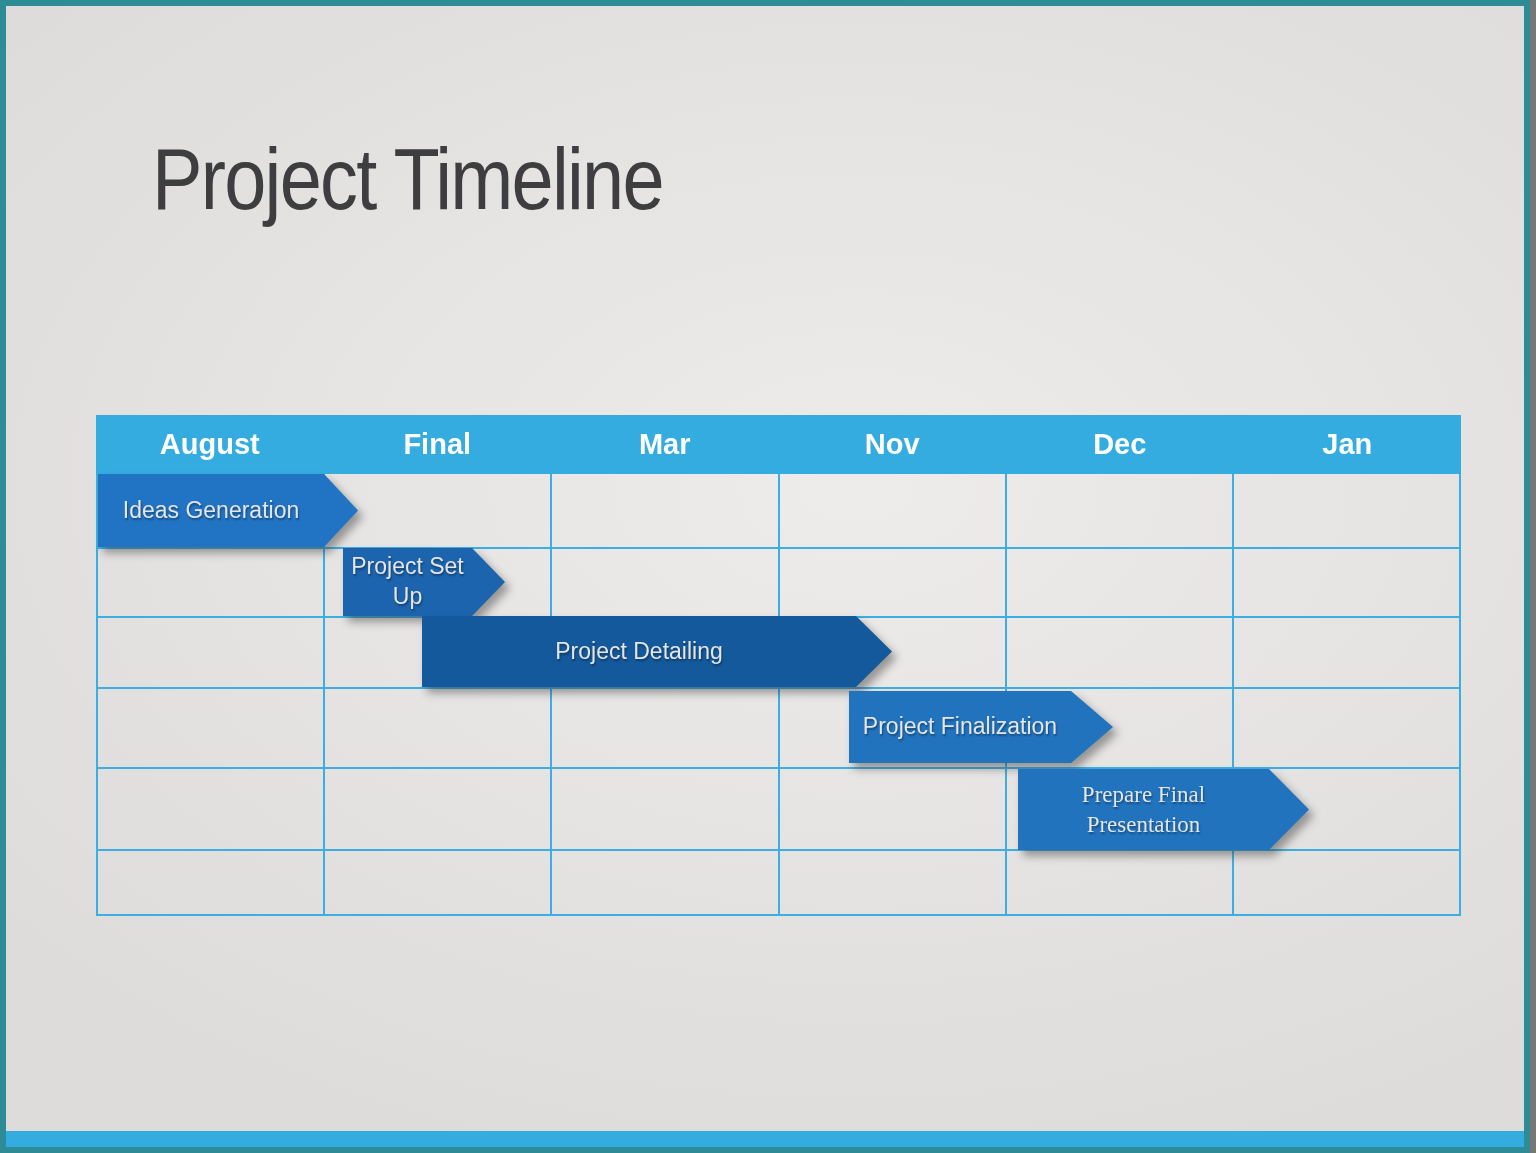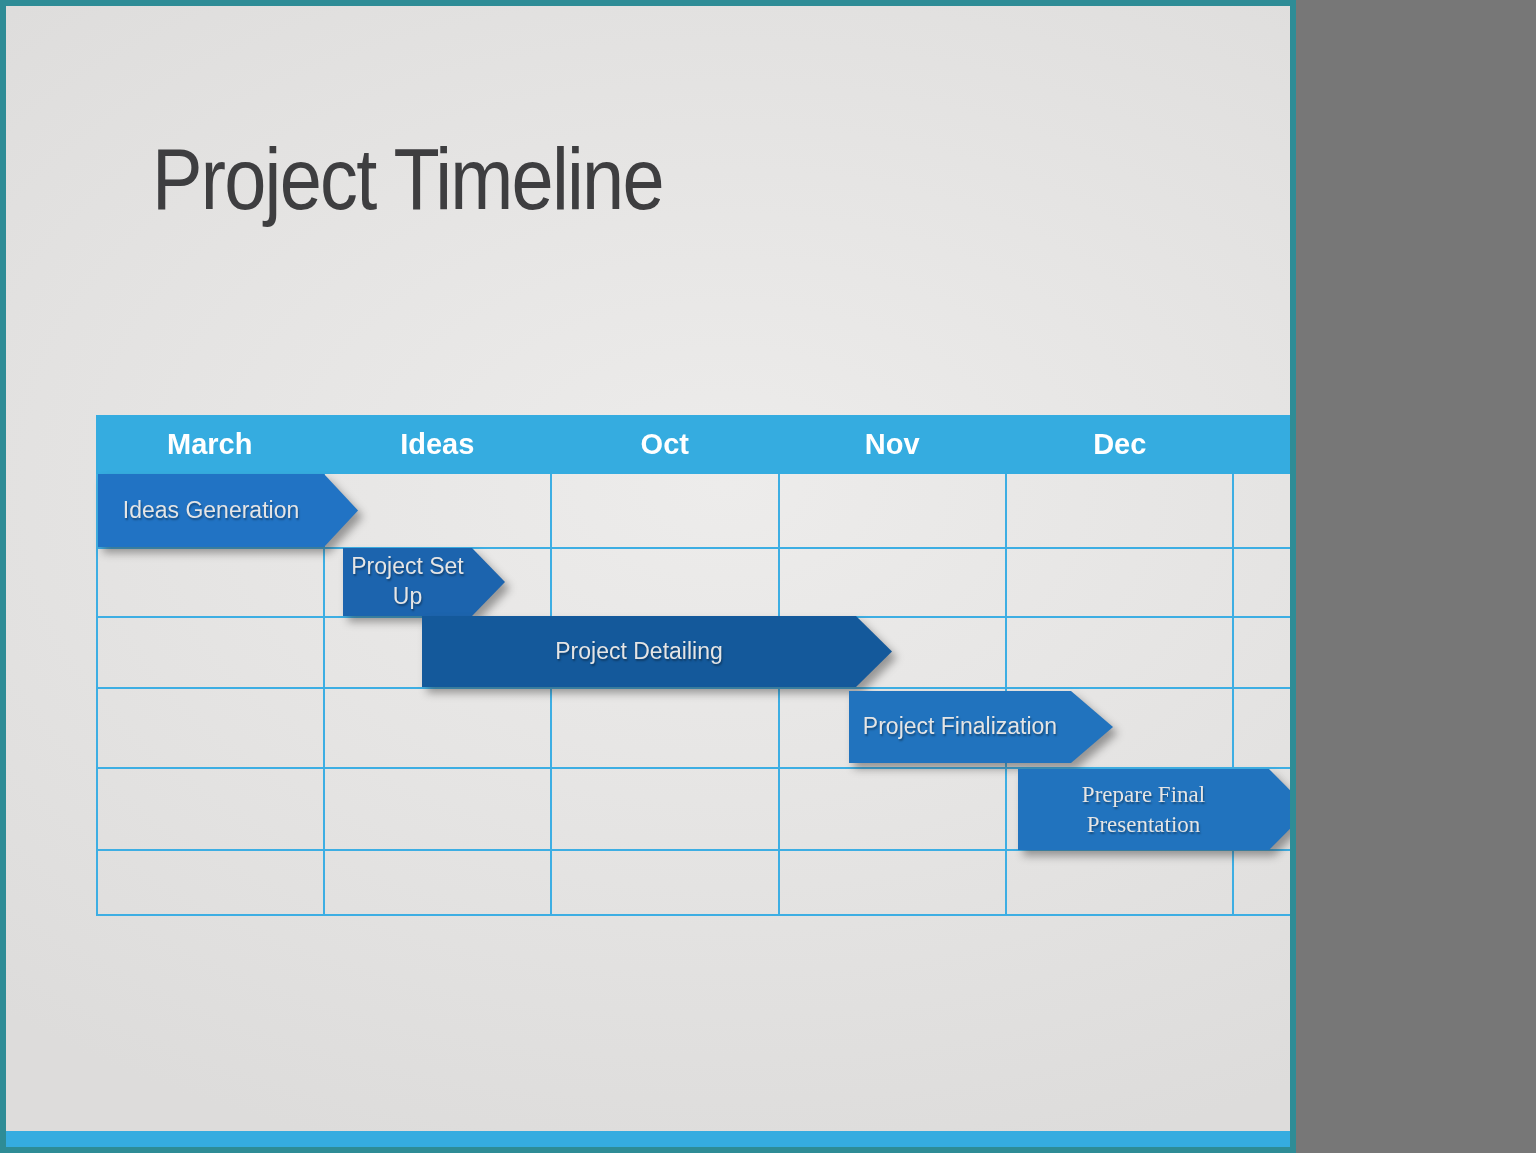--- a/index.html
+++ b/index.html
@@ -1,20 +1,20 @@
 <!DOCTYPE html>
 <html><head>
 <meta charset="utf-8">
 <style>
   html, body { margin: 0; padding: 0; background: #777; }
   * { box-sizing: border-box; }
 
   .slide {
     position: relative;
-    width: 1296px; height: 1153px;
+    width: 1530px; height: 1153px;
     border: 6px solid #2e8c96;
     background:
       radial-gradient(ellipse 1100px 700px at 56% 42%, #edecEB 0%, #e6e5e4 45%, #dddcdb 100%);
     overflow: hidden;
     font-family: "Liberation Sans", sans-serif;
   }
 
   .slide-title {
     position: absolute;
     left: 146px; top: 122px;
@@ -80,23 +80,23 @@
 </style>
 </head>
 <body>
 
 <div class="slide">
 
   <div class="slide-title">Project Timeline</div>
 
   <div class="timeline-table">
     <div class="month-header-row">
-        <div class="month-cell">March</div>
-        <div class="month-cell">Ideas</div>
-        <div class="month-cell">Oct</div>
+        <div class="month-cell">August</div>
+        <div class="month-cell">Final</div>
+        <div class="month-cell">Mar</div>
         <div class="month-cell">Nov</div>
         <div class="month-cell">Dec</div>
         <div class="month-cell">Jan</div>
       </div>
     <div class="grid-body">
         <div class="grid-row" style="height: 73px;">
           <div class="grid-cell"></div>
           <div class="grid-cell"></div>
           <div class="grid-cell"></div>
           <div class="grid-cell"></div>

